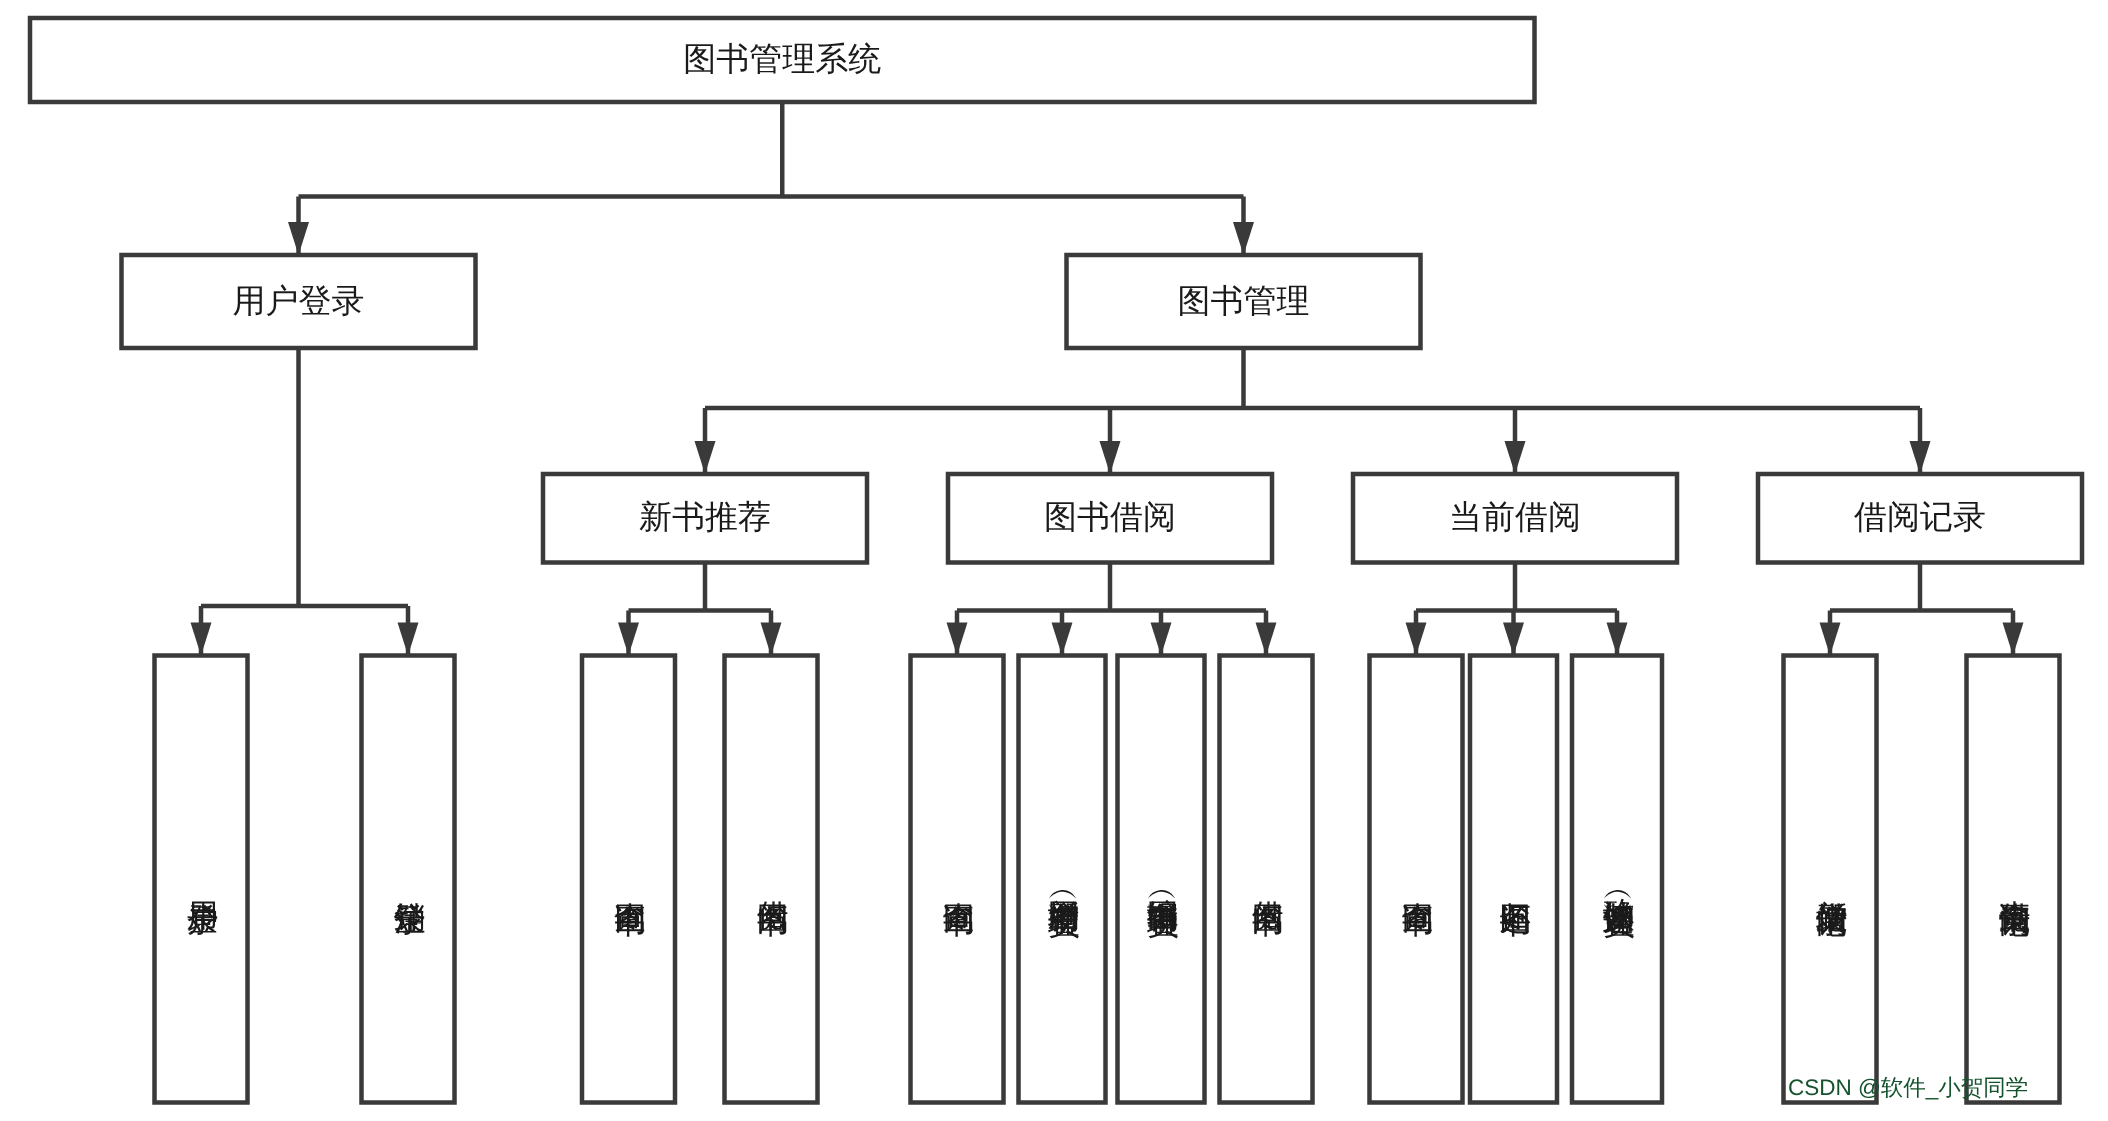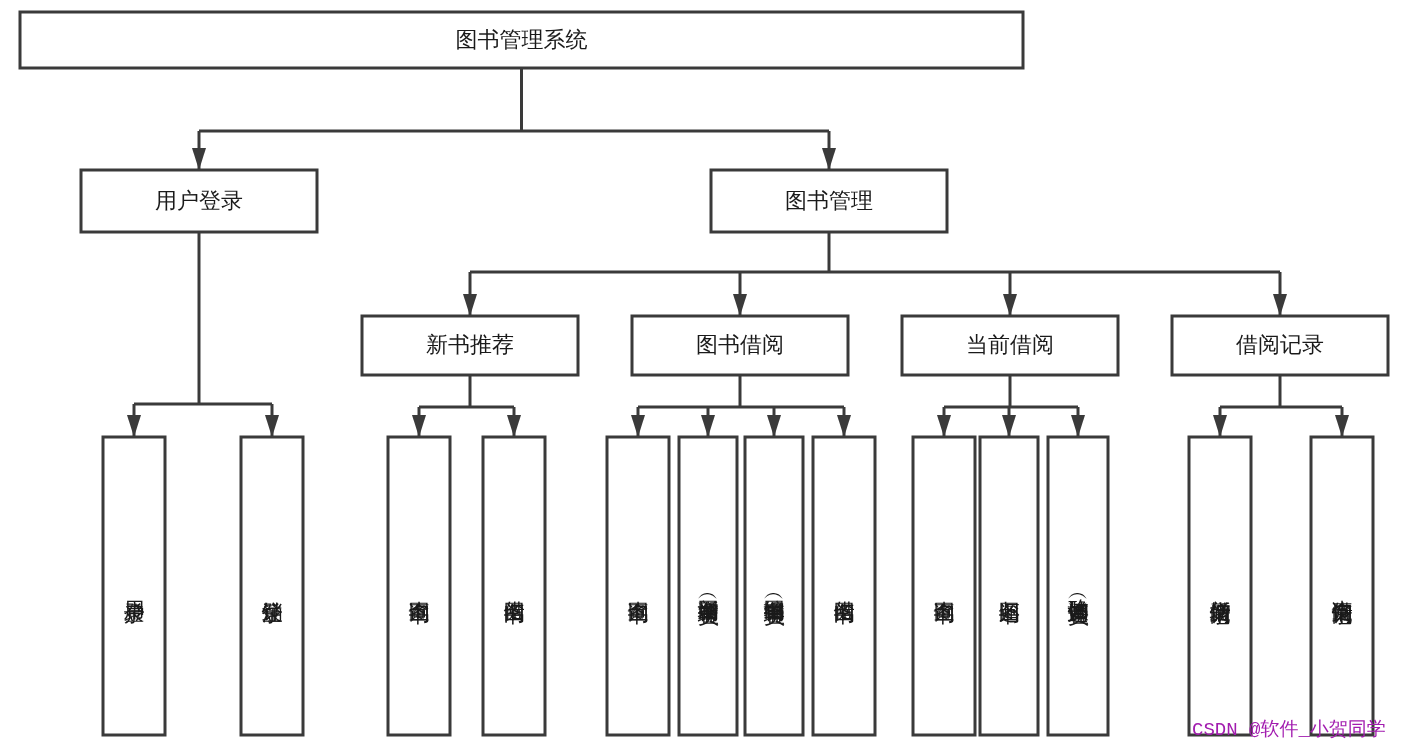--- a/index.html
+++ b/index.html
@@ -60,23 +60,23 @@
     font-family: "Liberation Sans", "DejaVu Sans", sans-serif;
     font-size: 21px;
     line-height: 1.16;
     color: #1a1a1a;
     letter-spacing: 1px;
     pointer-events: none;
     text-align: center;
   }
   .watermark {
     position: absolute;
-    font-family: Liberation Mono, monospace;
-    font-size: 19px;
-    color: #a21caf;
+    font-family: Liberation Sans, sans-serif;
+    font-size: 15px;
+    color: #14532d;
     white-space: nowrap;
     left: 1192px;
     top: 716px;
   }
 </style>
 </head>
 <body>
 
 <div id="diagram-root">
 

